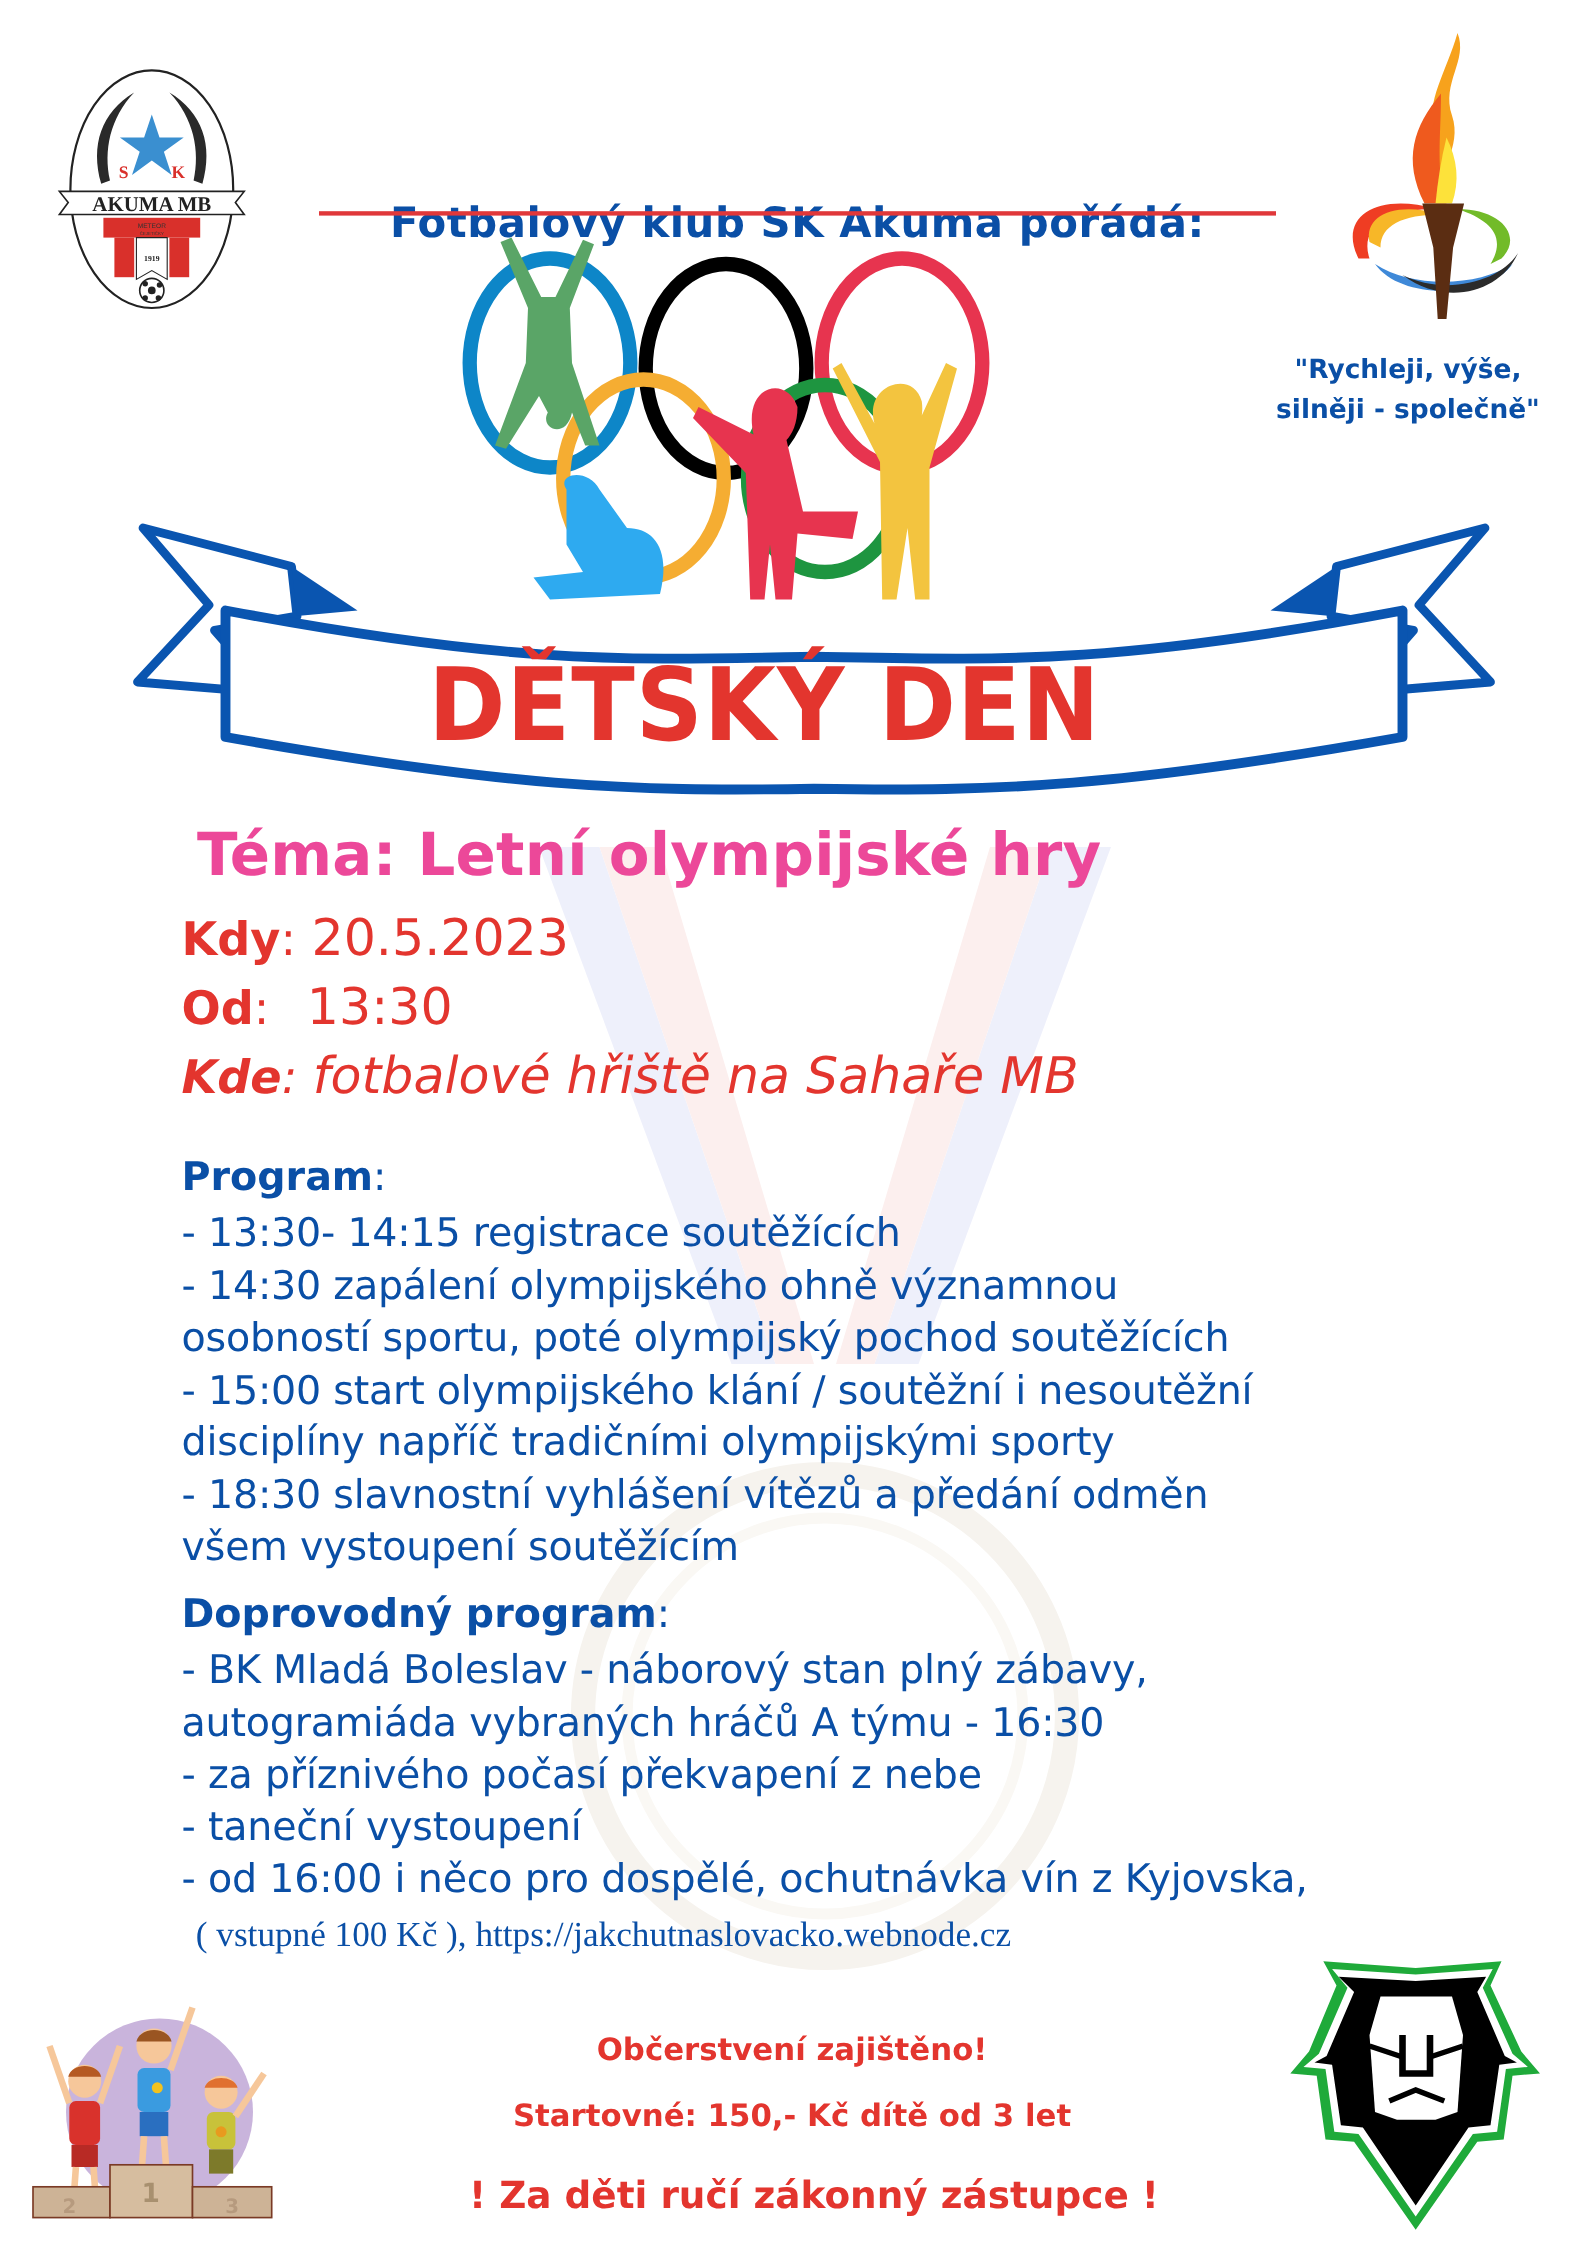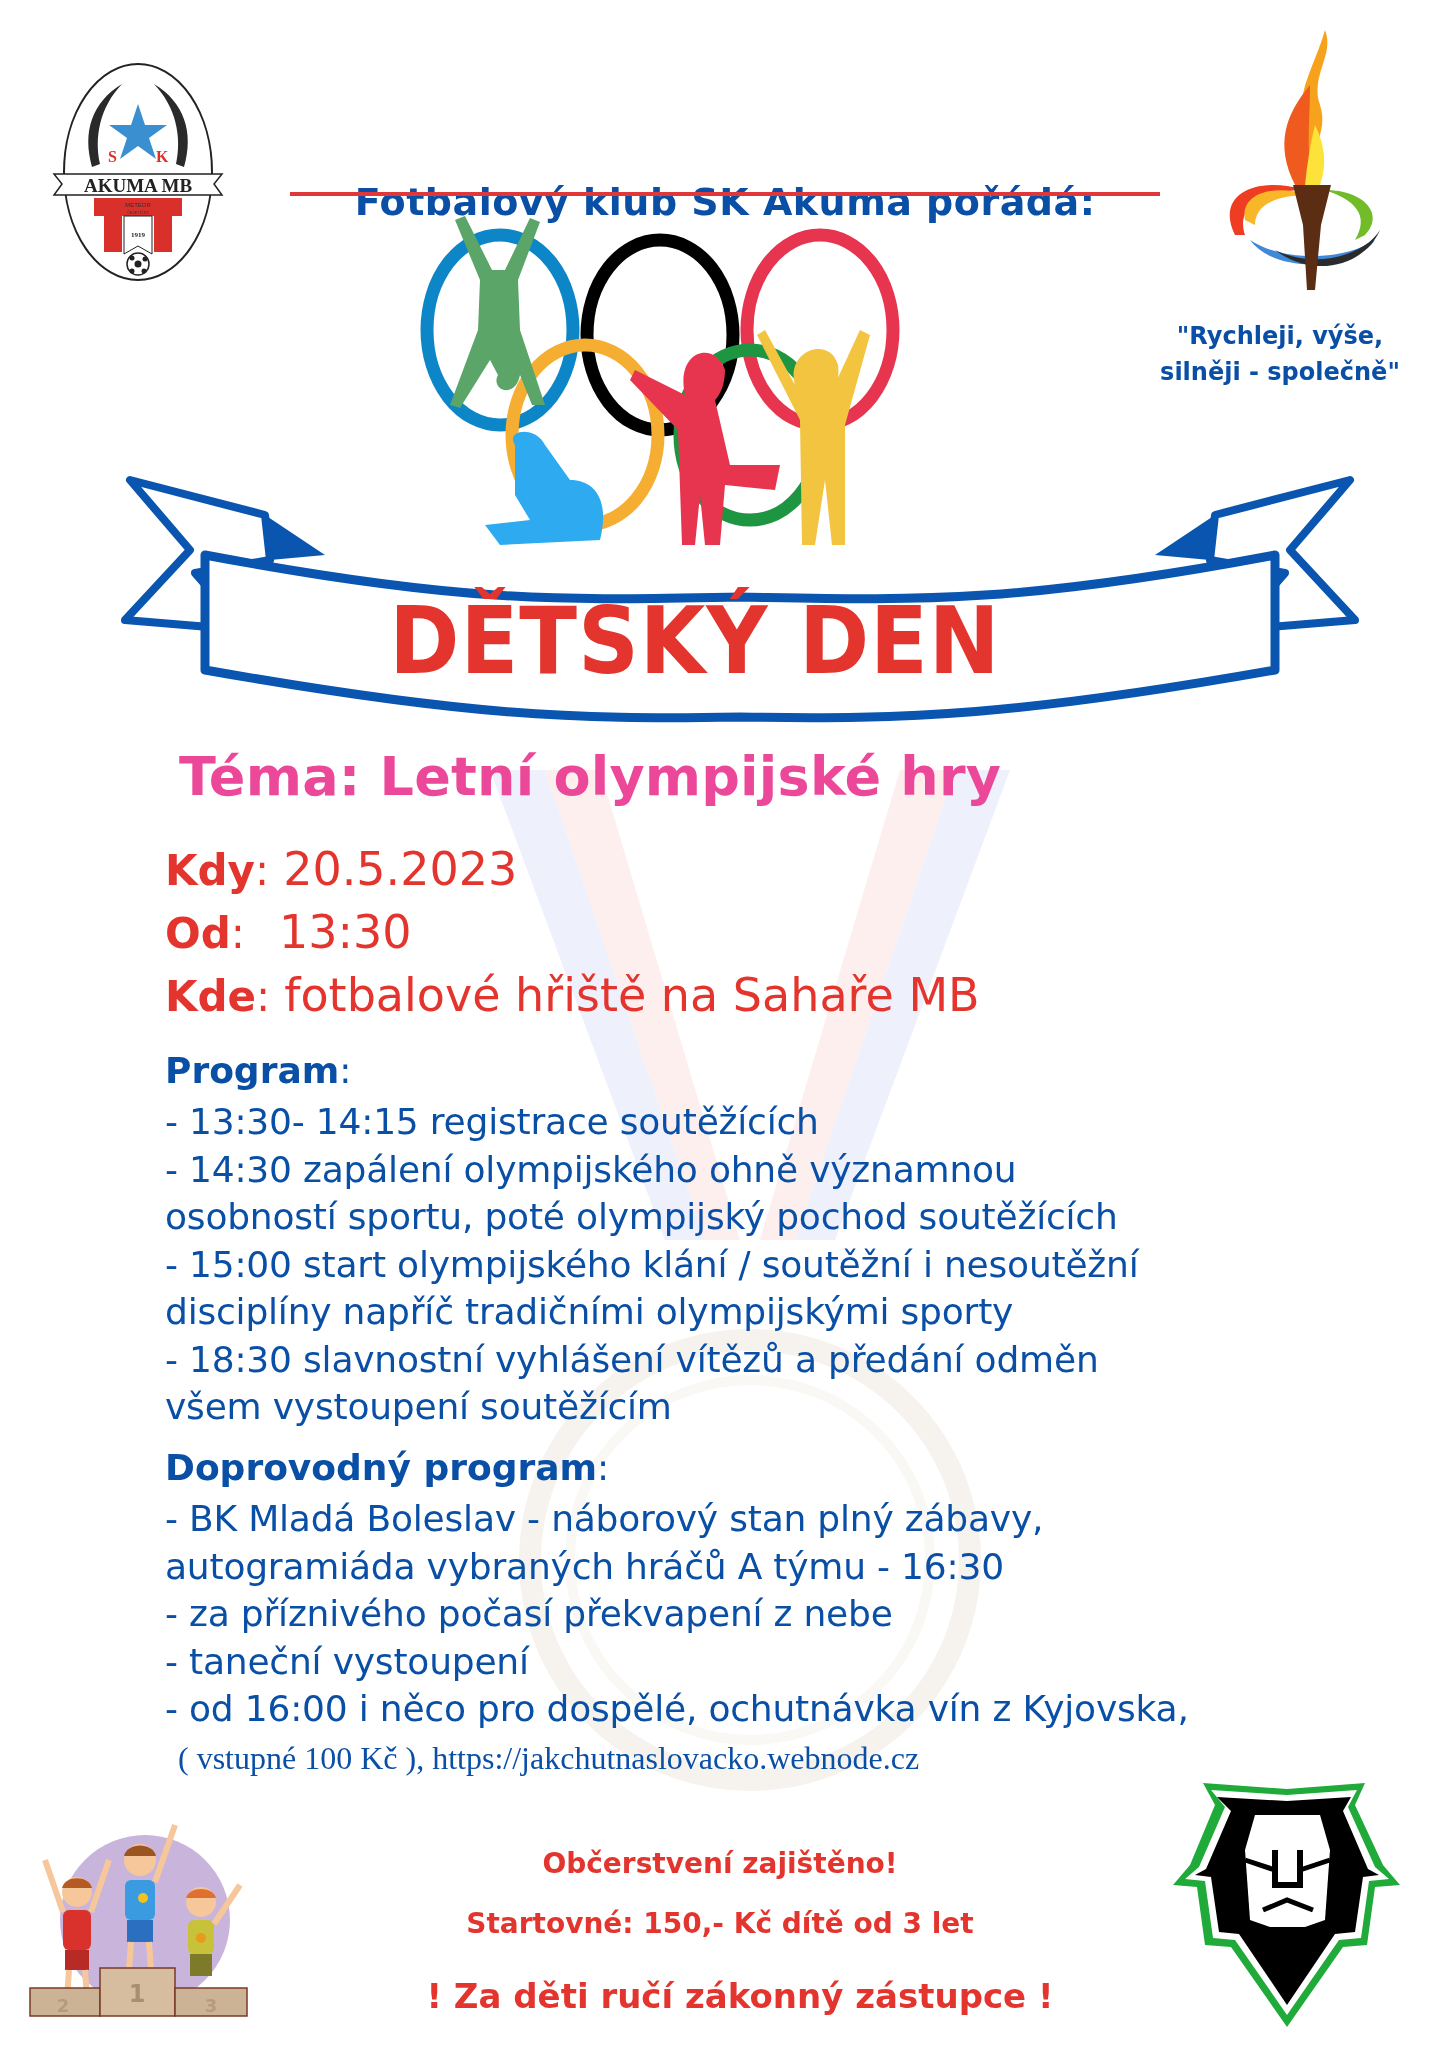--- a/index.html
+++ b/index.html
@@ -42,21 +42,21 @@
     left: 179px; top: 745px;
     font-family: "DejaVu Sans", sans-serif; font-weight: bold; font-size: 54px;
     color: #ec4899; letter-spacing: 0.2px;
   }
   .detail-row {
     left: 165px; font-size: 46px; color: #e3352e;
     font-family: "DejaVu Sans", sans-serif; display: flex; align-items: baseline;
   }
   .detail-row .lbl { font-weight: bold; font-size: 42px; }
   .detail-row .colon { font-size: 42px; margin-right: 14px; }
-  .detail-row .val { font-weight: normal; margin-top: 17px; }
+  .detail-row .val { font-weight: normal; }
 
   
   .section-head {
     left: 165px; font-family: "DejaVu Sans", sans-serif; font-weight: bold;
     font-size: 36px; color: #0a4fa6;
   }
   .section-head .colon { font-weight: normal; }
   .prog-list {
     left: 165px; font-family: "DejaVu Sans", sans-serif; font-size: 36px;
     color: #0a4fa6; line-height: 47.5px; letter-spacing: -0.2px;
@@ -165,21 +165,21 @@
 <div class="abs detail-row" style="top:825px;">
   <span class="lbl">Kdy</span>
     <span class="colon">:</span>
   <span class="val">20.5.2023</span>
 </div>
 <div class="abs detail-row" style="top:888px;">
   <span class="lbl">Od</span>
     <span class="colon" style="margin-right:34px;">:</span>
   <span class="val">13:30</span>
 </div>
-<div class="abs detail-row" style="top:951px;">
+<div class="abs detail-row" style="top:951px;font-style:italic;">
   <span class="lbl">Kde</span>
     <span class="colon">:</span>
   <span class="val">fotbalové hřiště na Sahaře MB</span>
 </div>
 
 <div class="abs section-head" style="top:1050px;">
   <span>Program</span><span class="colon">:</span>
 </div>
 <div class="abs prog-list" style="top:1098px;">
   <div class="line">- 13:30- 14:15 registrace soutěžících</div>

